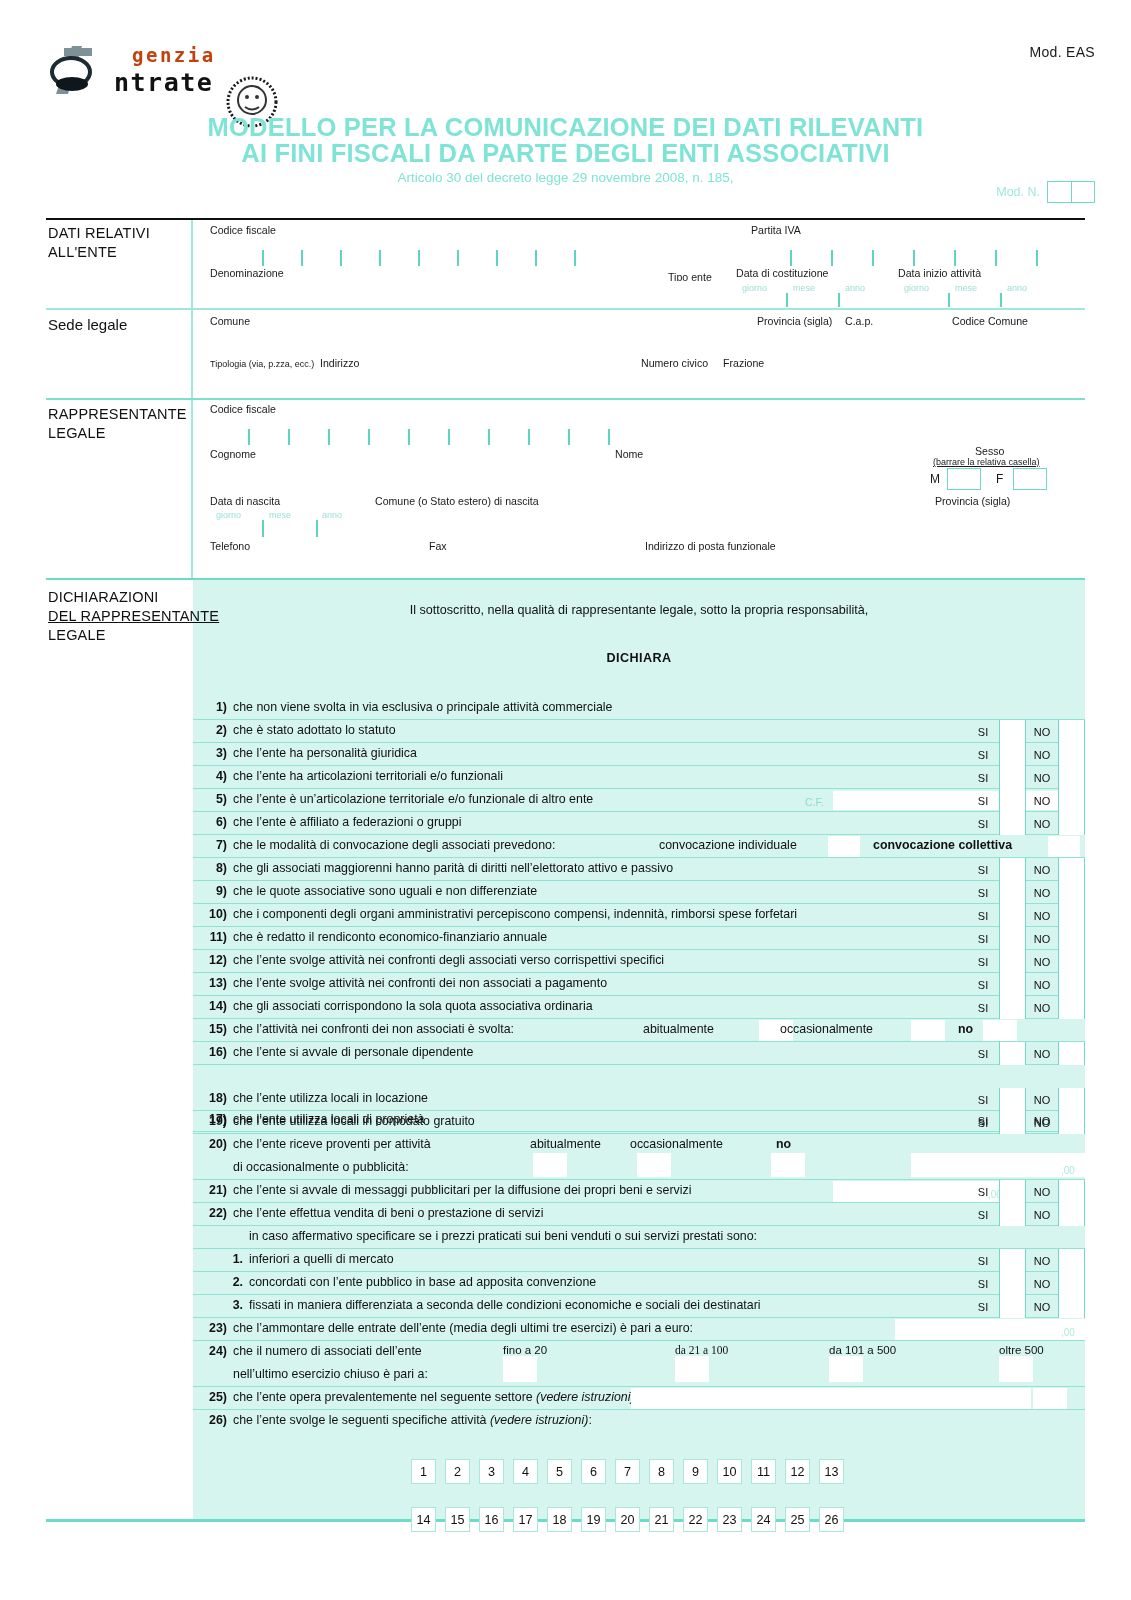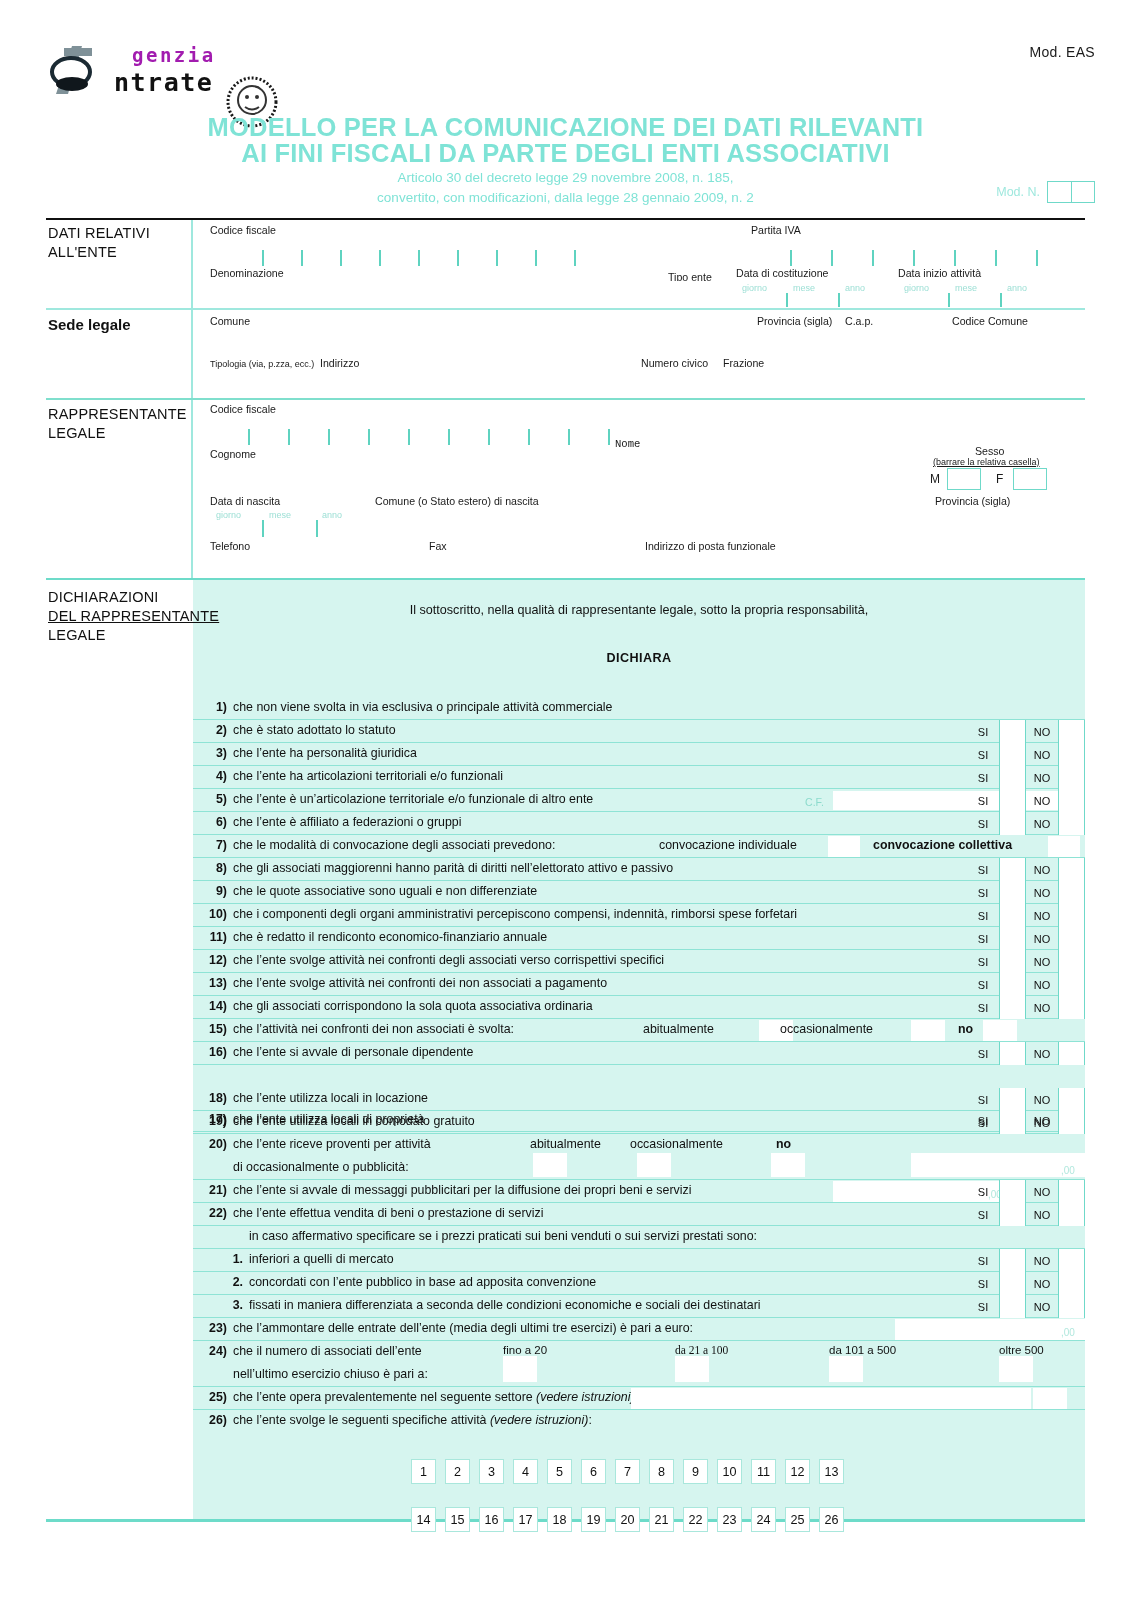--- a/index.html
+++ b/index.html
@@ -17,21 +17,21 @@
     font-size:14px; color:#1a1a1a; letter-spacing:.3px;
   }
   .logo { position:absolute; left:48px; top:38px; width:230px; height:62px; }
   .logo-text { position:absolute; left:66px; top:2px; }
   .logo-a {
     position:absolute; left:0px; top:4px; width:52px; height:56px;
   }
   .logo-a svg { display:block; }
   .logo-genzia {
     font-family:"DejaVu Sans Mono", monospace;
-    font-size:19px; font-weight:bold; color:#a21caf; letter-spacing:2.5px;
+    font-size:19px; font-weight:bold; color:#c2410c; letter-spacing:2.5px;
     position:absolute; left:18px; top:4px;
   }
   .logo-ntrate {
     font-family:"DejaVu Sans Mono", monospace;
     font-size:25px; font-weight:bold; color:#111; letter-spacing:1.5px;
     position:absolute; left:0px; top:28px;
   }
   .logo-seal { position:absolute; left:176px; top:36px; }
 
   
@@ -54,21 +54,21 @@
     border:1px solid #6fd9c9; border-right:none; background:#fff;
   }
   .modn-boxes span:last-child { border-right:1px solid #6fd9c9; }
 
   
   .rule-black { position:absolute; left:46px; width:1039px; height:2px; background:#101010; }
   .rule-teal  { position:absolute; left:46px; width:1039px; height:2px; background:#6ddbc9; }
   .vline-teal { position:absolute; width:2px; background:#9fe8de; }
 
   .sec-label {
-    position:absolute; font-size:14.5px; color:#111; line-height:19px; font-weight:bold;
+    position:absolute; font-size:14.5px; color:#111; line-height:19px; font-weight:normal;
   }
   .sec-label.caps { font-weight:normal; letter-spacing:.2px; }
 
   
   .fcap {
     position:absolute; font-size:10.6px; color:#1a1a1a; white-space:nowrap;
   }
   .fcap.tiny { font-size:9px; }
   .fcap.grey { color:#9fe0d6; }
   .fbox {
@@ -153,21 +153,20 @@
         <circle cx="33" cy="23" r="2" fill="#333"></circle>
         <path d="M21 33 Q28 38 35 33" fill="none" stroke="#333" stroke-width="2"></path>
       </svg>
     </div>
   </div>
 
   <div class="title-wrap">
     <div class="title-1">MODELLO PER LA COMUNICAZIONE DEI DATI RILEVANTI</div>
     <div class="title-2">AI FINI FISCALI DA PARTE DEGLI ENTI ASSOCIATIVI</div>
     <div class="title-sub">Articolo 30 del decreto legge 29 novembre 2008, n. 185,</div>
-    <div class="title-sub">convertito, con modificazioni, dalla legge 28 gennaio 2009, n. 2</div>
   </div>
 
   <div class="modn">
     <div class="modn-label">Mod. N.</div>
     <div class="modn-boxes">
       <span></span>
       <span></span>
     </div>
   </div>
 
@@ -264,21 +263,21 @@
   <div class="tick" style="left:408px; top:429px; height:16px;"></div>
   <div class="tick" style="left:448px; top:429px; height:16px;"></div>
   <div class="tick" style="left:488px; top:429px; height:16px;"></div>
   <div class="tick" style="left:528px; top:429px; height:16px;"></div>
   <div class="tick" style="left:568px; top:429px; height:16px;"></div>
   <div class="tick" style="left:608px; top:429px; height:16px;"></div>
 
   <div class="fcap" style="left:210px; top:448px;">Cognome</div>
   <div class="fbox" style="left:208px; top:462px; width:400px; height:28px;"></div>
 
-  <div class="fcap" style="left:615px; top:438px;font-family:Liberation Mono, monospace;">Nome</div>
+  <div class="fcap" style="left:615px; top:448px;">Nome</div>
   <div class="fbox" style="left:613px; top:462px; width:312px; height:28px;"></div>
 
   <div class="fcap" style="left:975px; top:445px; text-align:center;">Sesso</div>
   <div class="fcap tiny" style="left:933px; top:457px;text-decoration:underline;">(barrare la relativa casella)</div>
   <div class="fcap" style="left:930px; top:472px; font-size:12px;">M</div>
   <div class="fbox bordered" style="left:947px; top:468px; width:34px; height:22px;"></div>
   <div class="fcap" style="left:996px; top:472px; font-size:12px;">F</div>
   <div class="fbox bordered" style="left:1013px; top:468px; width:34px; height:22px;"></div>
 
   <div class="fcap" style="left:210px; top:495px;">Data di nascita</div>

